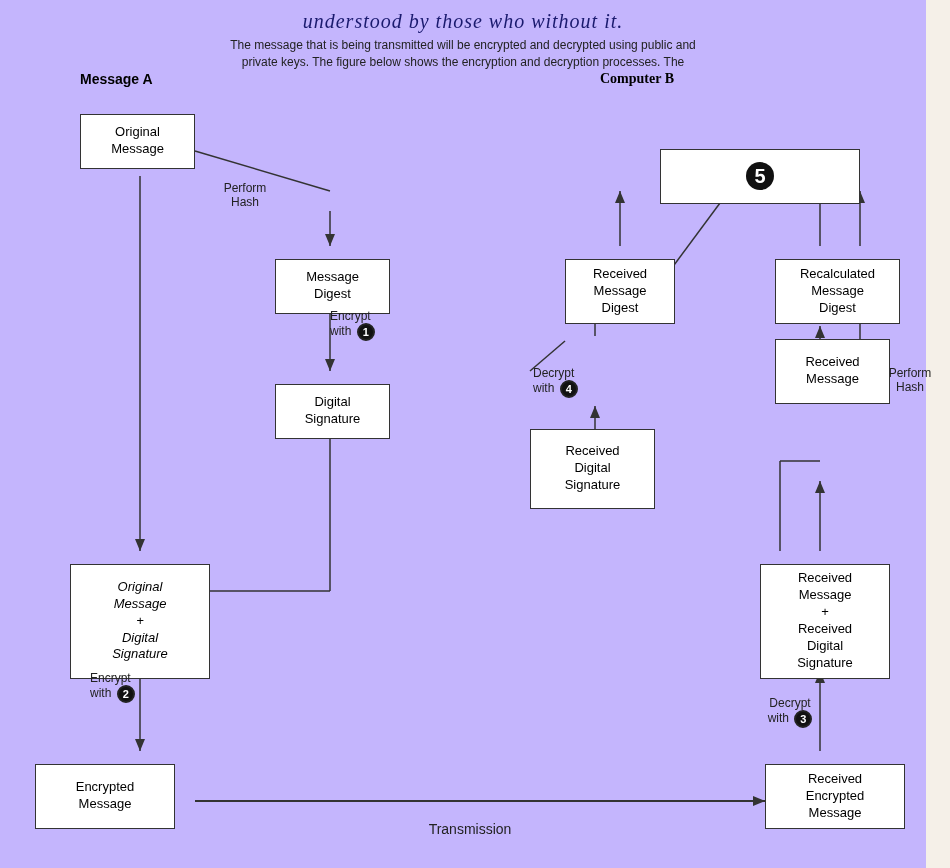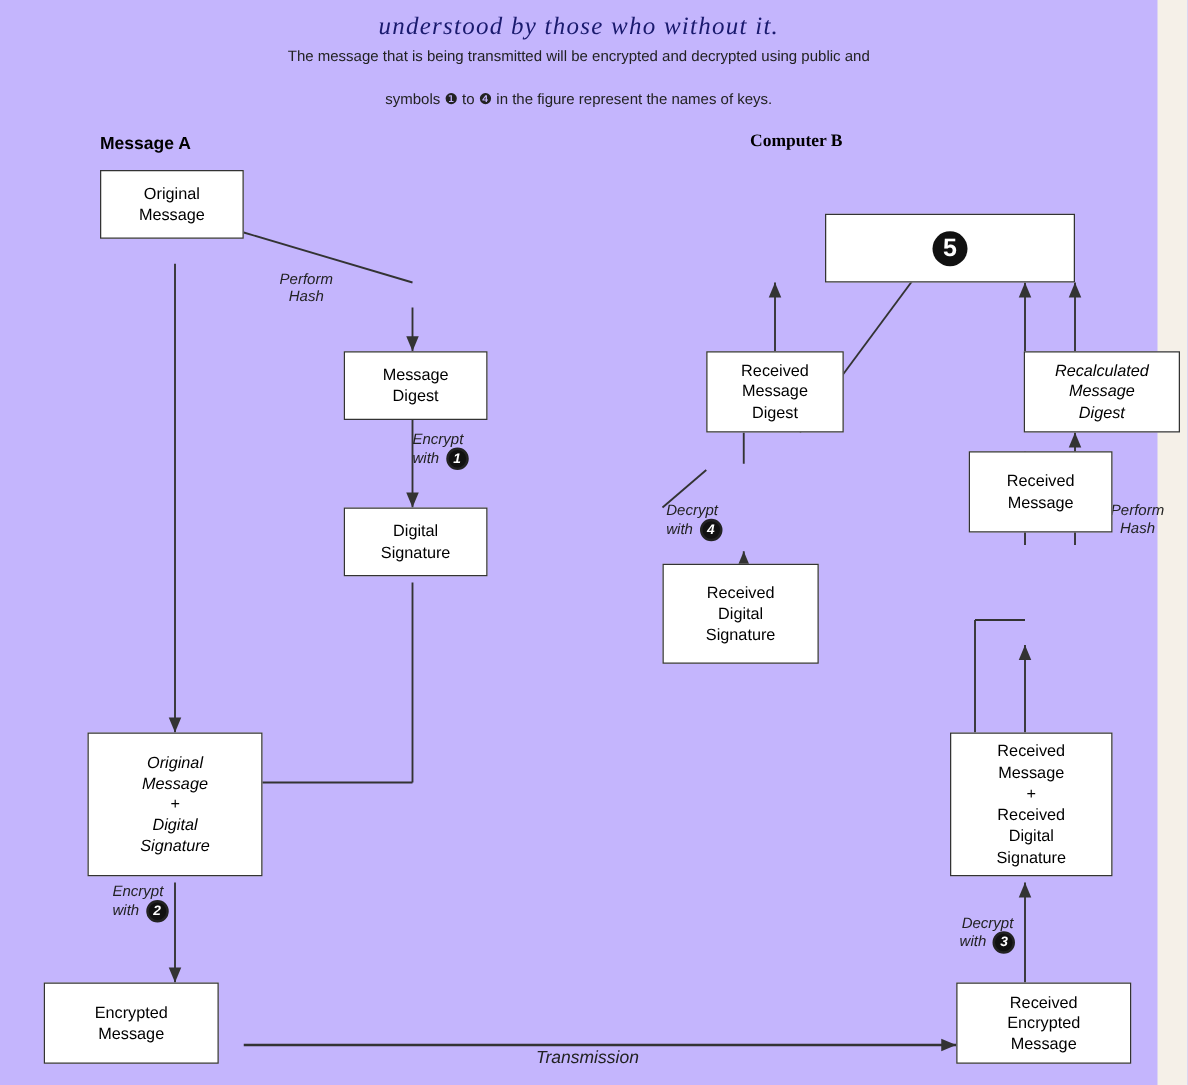--- a/index.html
+++ b/index.html
@@ -29,21 +29,21 @@
       text-align: center;
       margin-bottom: 4px;
       letter-spacing: 1px;
     }
 
     .description {
       font-size: 12px;
       color: #222;
       text-align: center;
       max-width: 700px;
-      margin: 0 auto 19px auto;
+      margin: 0 auto 0 auto;
       line-height: 1.4;
     }
 
     .diagram-area {
       position: relative;
       width: 900px;
       height: 760px;
       margin: 0 auto;
     }
 
@@ -70,32 +70,32 @@
       position: absolute;
       border: 1.5px solid #333;
       background: white;
       text-align: center;
       display: flex;
       align-items: center;
       justify-content: center;
       font-size: 13px;
       line-height: 1.3;
       padding: 6px 4px;
+      margin-top: 13px;
     }
 
     .box-italic {
       font-style: italic;
     }
 
     .label-text {
       position: absolute;
       font-size: 12px;
       color: #222;
       text-align: center;
-      font-style: italic;
     }
 
     svg.arrows {
       position: absolute;
       top: 0;
       left: 0;
       width: 100%;
       height: 100%;
       pointer-events: none;
     }
@@ -116,22 +116,21 @@
       margin-left: 2px;
     }
   </style>
 </head>
 <body>
 
 <div class="page">
   <div class="handwritten-title">understood by those who without it.</div>
   <div class="description">
     <span>The message that is being transmitted will be encrypted and decrypted using public and</span><br>
-    <br>
-    <span>symbols ❶ to ❹ in the figure represent the names of keys.</span>
+    <span>private keys. The figure below shows the encryption and decryption processes. The</span><br>
   </div>
 
   <div class="diagram-area">
 
     <div class="section-label computer-a-label">Message A</div>
     <div class="section-label computer-b-label">Computer B</div>
 
     <svg class="arrows">
 
       <line x1="120" y1="105" x2="120" y2="480" stroke="#333" stroke-width="1.5"></line>
@@ -221,21 +220,21 @@
     </div>
 
     <div class="box" style="left:640px; top:65px; width:200px; height:55px;">
       <span style="font-size:20px; font-weight:bold; background:#111; color:white; border-radius:50%; width:28px; height:28px; display:inline-flex; align-items:center; justify-content:center;">5</span>
     </div>
 
     <div class="box" style="left:545px; top:175px; width:110px; height:65px;">
       <span>Received<br>Message<br>Digest</span>
     </div>
 
-    <div class="box" style="left:799px; top:175px; width:125px; height:65px;font-style:italic;">
+    <div class="box" style="left:755px; top:175px; width:125px; height:65px;">
       <span>Recalculated<br>Message<br>Digest</span>
     </div>
 
     <div class="label-text" style="left:513px; top:295px; width:90px; text-align:left;">
       Decrypt<br>with <span class="circle-num">4</span>
     </div>
 
     <div class="label-text" style="left:850px; top:295px; width:80px;">Perform<br>Hash</div>
 
     <div class="box" style="left:510px; top:345px; width:125px; height:80px;">
@@ -251,16 +250,16 @@
     </div>
 
     <div class="label-text" style="left:720px; top:625px; width:100px;">
       Decrypt<br>with <span class="circle-num">3</span>
     </div>
 
     <div class="box" style="left:745px; top:680px; width:140px; height:65px;">
       <span>Received<br>Encrypted<br>Message</span>
     </div>
 
-    <div class="label-text" style="left:380px; top:731px; width:140px; font-size:14px;">Transmission</div>
+    <div class="label-text" style="left:380px; top:750px; width:140px; font-size:14px;">Transmission</div>
 
   </div>
 </div>
 
 </body></html>

